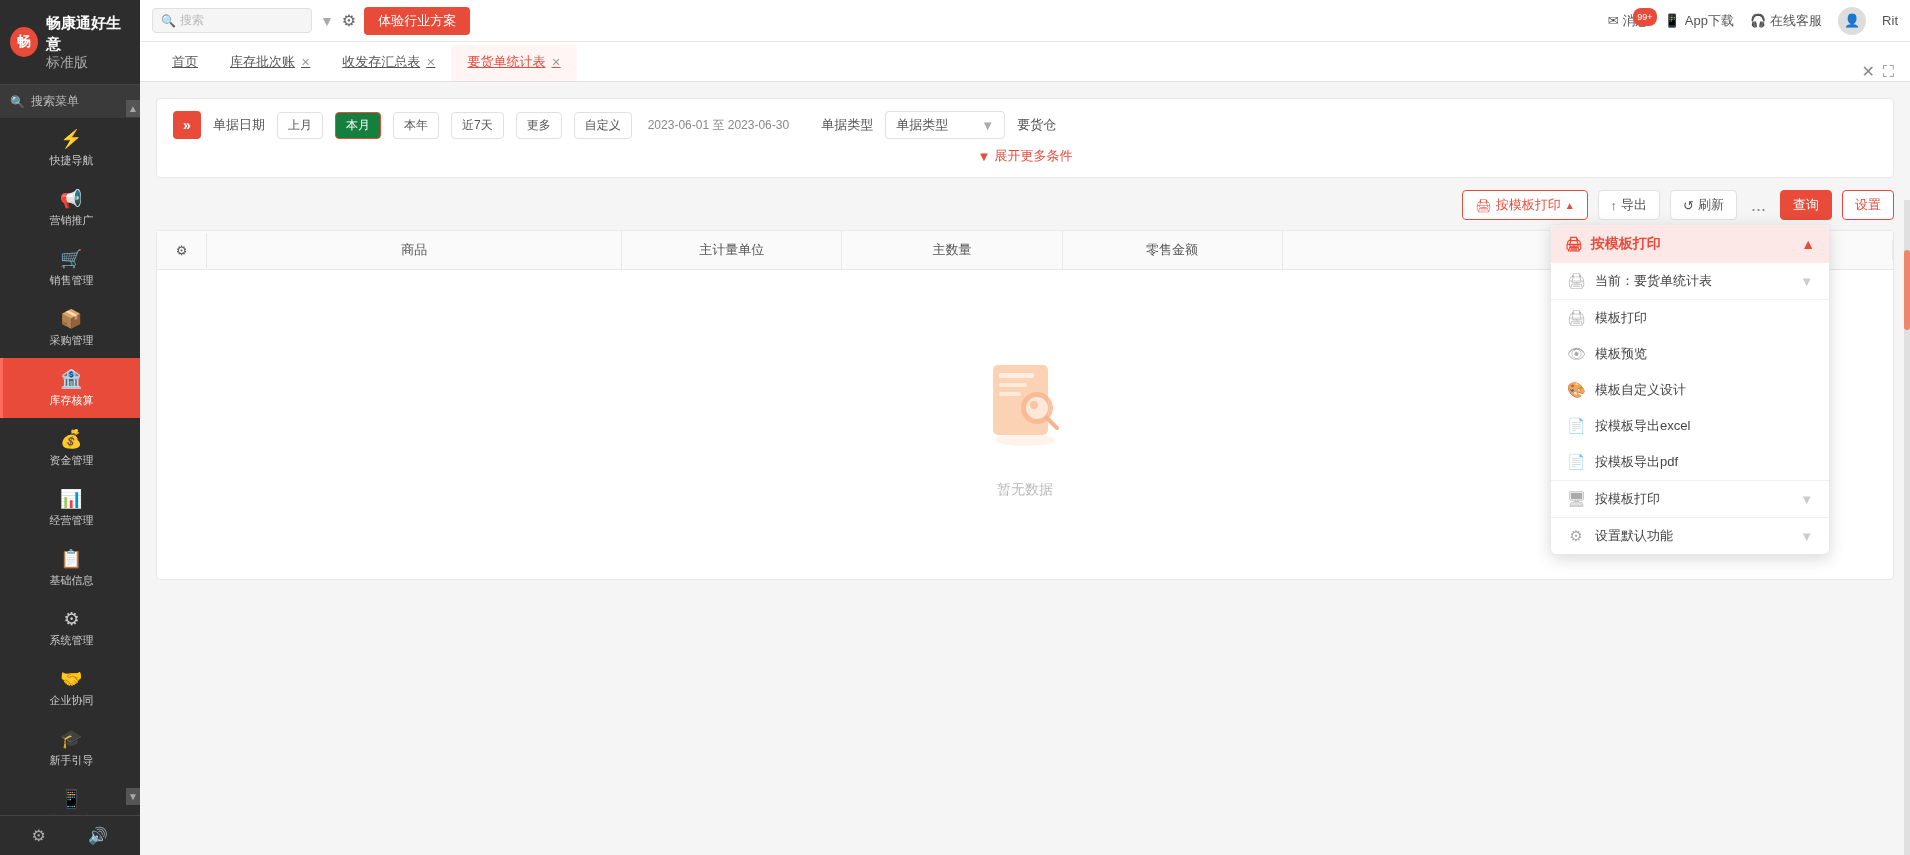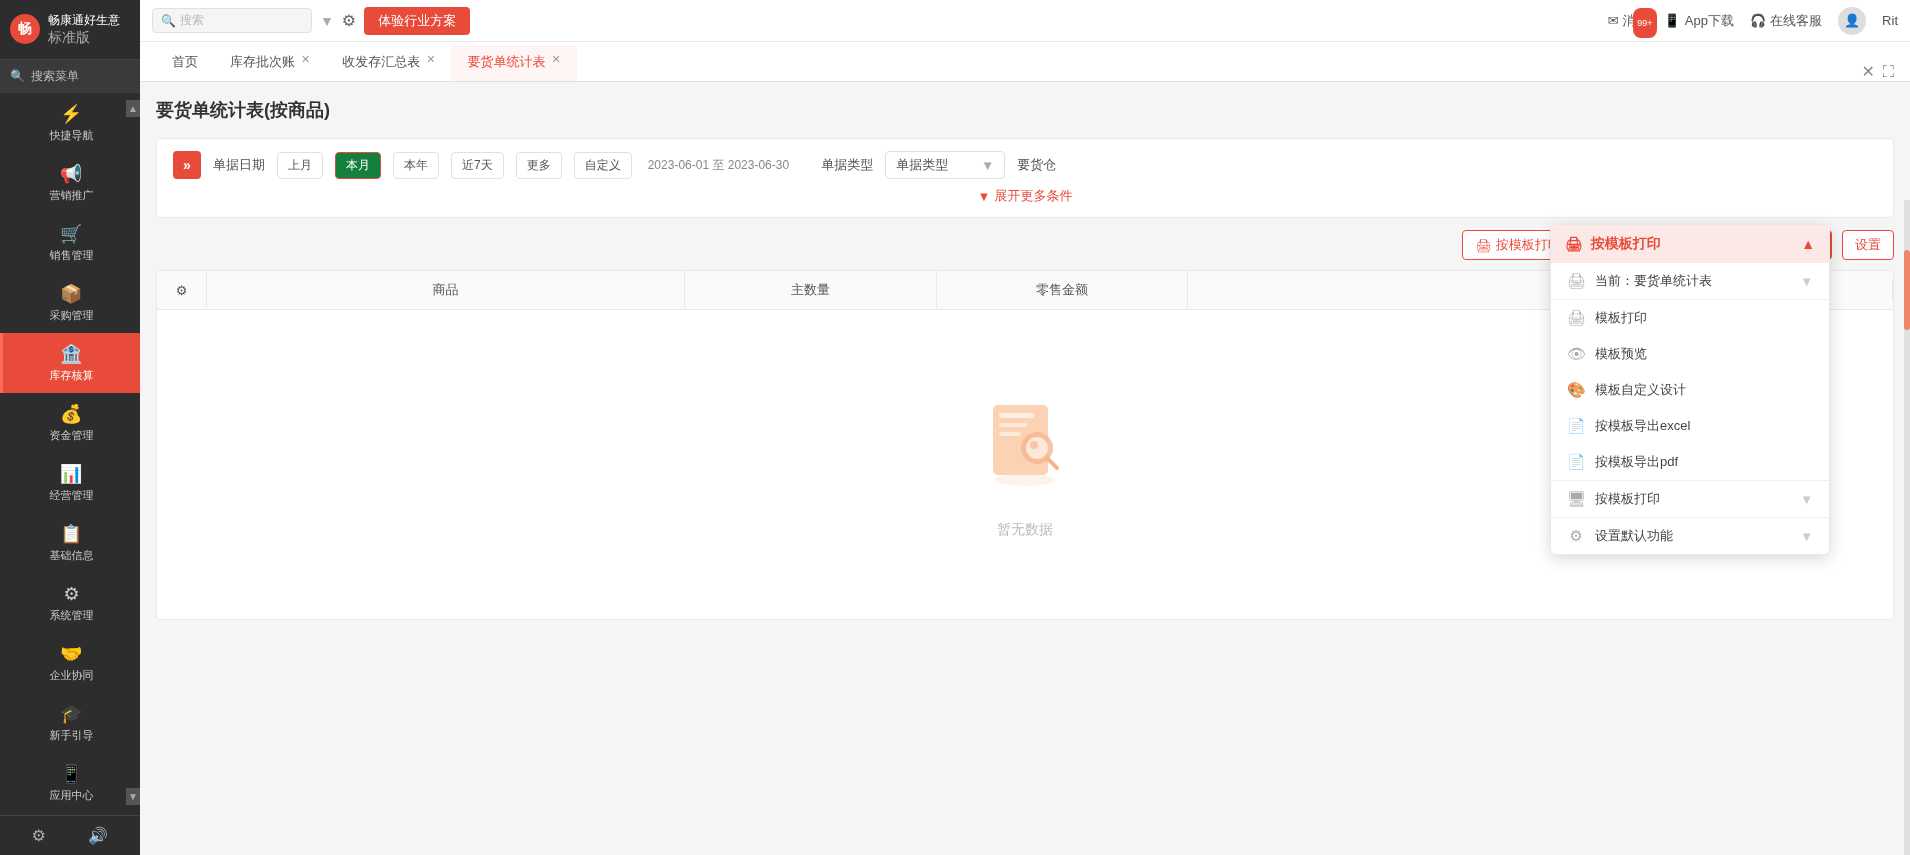--- a/index.html
+++ b/index.html
@@ -23,21 +23,21 @@
       border-bottom: 1px solid #444;
     }
     .sidebar-logo-icon {
       width: 30px;
       height: 30px;
       background: #e84b3a;
       border-radius: 50%;
       display: flex; align-items: center; justify-content: center;
       color: white; font-weight: bold; font-size: 14px; margin-right: 8px;
     }
-    .sidebar-logo-text { font-size: 12px; color: #fff; line-height: 1.4; }
+    .sidebar-logo-text { font-size: 15px; color: #fff; line-height: 1.4; font-weight: bold; }
     .sidebar-logo-sub { font-size: 14px; color: #aaa; }
 
     .sidebar-search {
       padding: 8px 10px;
       background: #3a3a3a;
       cursor: pointer;
       display: flex; align-items: center; gap: 6px;
       color: #bbb; font-size: 12px;
     }
     .sidebar-nav { flex: 1; overflow-y: auto; }
@@ -90,21 +90,21 @@
     .topbar-trial-btn {
       background: #e84b3a; color: #ffffff; border: none; border-radius: 4px;
       padding: 5px 14px; cursor: pointer; font-size: 13px;
     }
     .topbar-spacer { flex: 1; }
     .topbar-right { display: flex; align-items: center; gap: 16px; color: #555; font-size: 13px; }
     .topbar-badge { position: relative; display: inline-flex; align-items: center; gap: 4px; cursor: pointer; }
     .badge-dot {
       position: absolute; top: -4px; right: -8px;
       background: #e84b3a; color: #fff; border-radius: 8px;
-      font-size: 9px; padding: 10px 4px; min-width: 16px; text-align: center;
+      font-size: 9px; padding: 4px 4px; min-width: 16px; text-align: center;
     }
     .topbar-avatar {
       width: 28px; height: 28px; border-radius: 50%; background: #ddd;
       display: flex; align-items: center; justify-content: center; color: #888;
     }
     .topbar-username { color: #555; cursor: pointer; }
 
     
     .tabbar {
       background: #fff;
@@ -114,21 +114,21 @@
       border-bottom: 1px solid #e0e0e0;
       gap: 0;
     }
     .tab {
       padding: 8px 16px;
       cursor: pointer;
       font-size: 13px;
       color: #555;
       border-bottom: 2px solid transparent;
       white-space: nowrap;
-      display: flex; gap: 6px;
+      display: flex; align-items: center; gap: 6px; text-decoration: underline;
     }
     .tab.active { color: #e84b3a; background: #fff5f5; border-radius: 4px 4px 0 0; }
     .tab-close { font-size: 11px; color: #999; cursor: pointer; }
     .window-controls { margin-left: auto; display: flex; gap: 8px; align-items: center; color: #888; }
     .window-btn { cursor: pointer; font-size: 16px; }
 
     
     .content { flex: 1; overflow: auto; padding: 16px; position: relative; }
 
     .page-title { font-size: 18px; font-weight: bold; color: #333; margin-bottom: 16px; }
@@ -364,21 +364,20 @@
       <span>要货单统计表</span>
       <span class="tab-close">✕</span>
     </div>
     <div class="window-controls">
       <span class="window-btn">✕</span>
       <span class="window-btn">⛶</span>
     </div>
   </div>
 
   <div class="content">
-    <div class="page-title">要货单统计表(按商品)</div>
 
     <div class="filter-bar">
       <div class="filter-row">
 
         <div class="filter-expand-icon">
           <span style="font-size:14px;font-weight:bold;">»</span>
         </div>
 
         <span class="filter-label">单据日期</span>
         <button class="date-btn">上月</button>
@@ -425,20 +424,21 @@
       </button>
       <button class="action-btn setting-btn">
         <span>设置</span>
       </button>
     </div>
 
     <div class="table-container">
       <div class="table-header">
         <div class="table-col col-setting">⚙</div>
         <div class="table-col col-goods">商品</div>
+        <div class="table-col col-unit">主计量单位</div>
         <div class="table-col col-qty">主数量</div>
         <div class="table-col col-amount">零售金额</div>
         <div class="table-col col-rest"></div>
       </div>
 
       <div class="empty-state">
         <div class="empty-icon">
           
           <svg width="100" height="100" viewBox="0 0 100 100" fill="none" xmlns="http://www.w3.org/2000/svg">
             <ellipse cx="50" cy="90" rx="30" ry="6" fill="#fde8d8" opacity="0.5"></ellipse>

